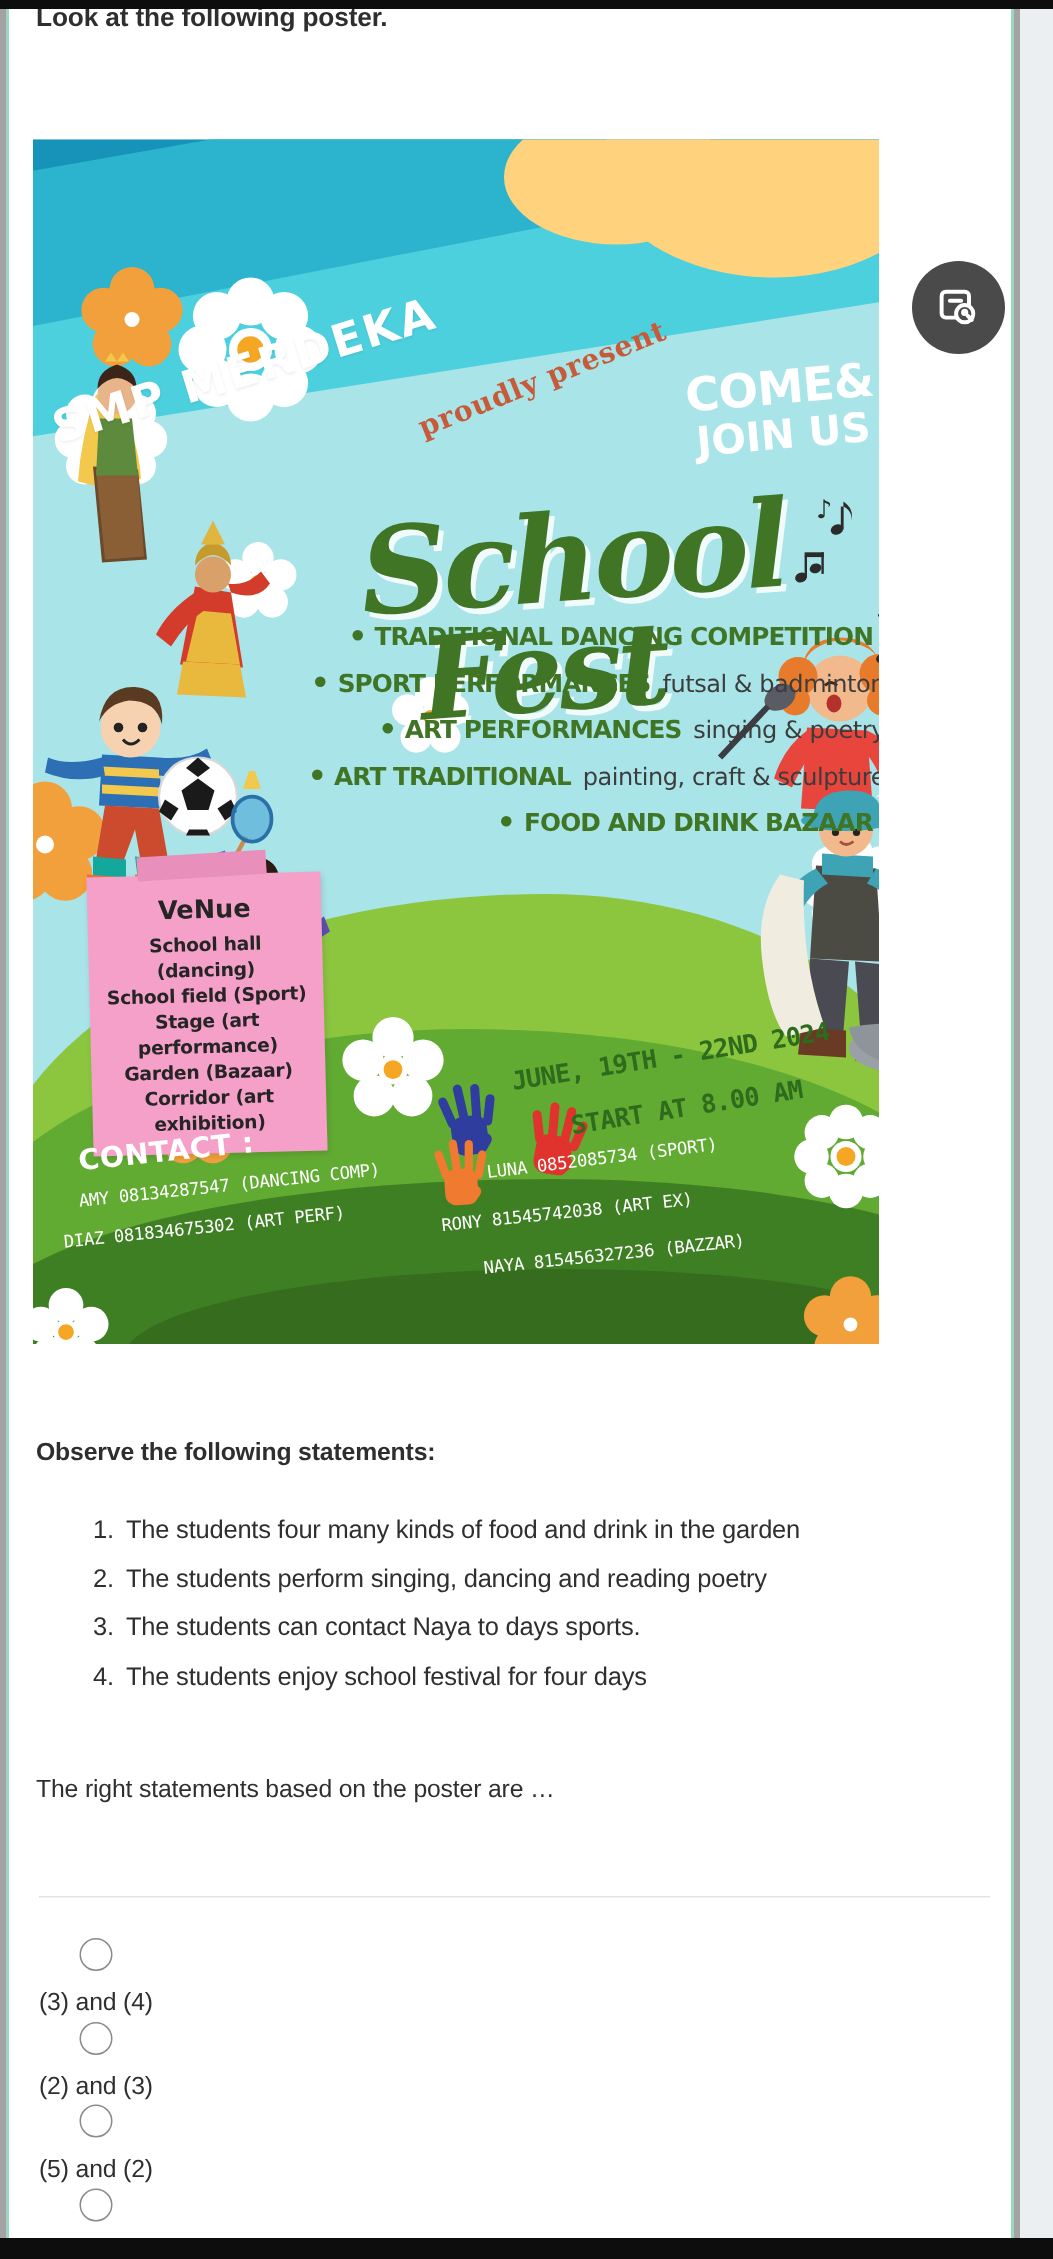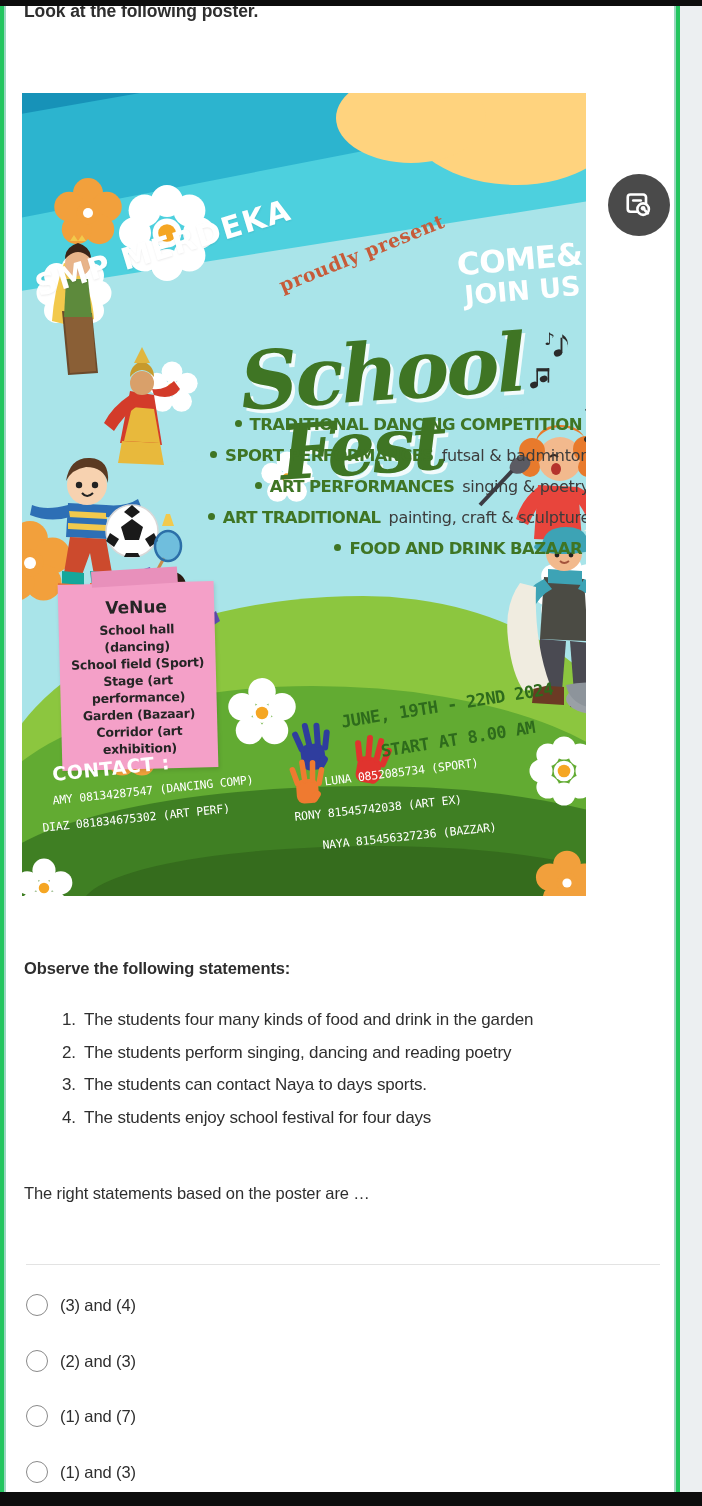--- a/index.html
+++ b/index.html
@@ -10,21 +10,21 @@
     background: #000000;
     font-family: "Liberation Sans", sans-serif;
     overflow: hidden;
   }
 
   
   #app {
     position: relative;
     width: 702px;
     height: 1506px;
-    background: #22c55e;
+    background: #a3a3a3;
     overflow: hidden;
     padding-left: 10px;
   }
   .top-black-bar {
     position: absolute; top: 0; left: 0;
     width: 702px; height: 6px;
     background: #0d0d0d;
     z-index: 40;
   }
   .bottom-black-bar {
@@ -106,20 +106,21 @@
 
   
   .option-row {
     position: absolute;
     left: 20px;
     display: flex;
     align-items: center;
     gap: 12px;
     height: 26px;
     cursor: pointer;
+    flex-direction: column;
   }
   .radio {
     width: 22px; height: 22px;
     flex: 0 0 22px;
     border: 1.6px solid #8a8a8a;
     border-radius: 50%;
     background: #fff;
   }
   .option-label {
     font-size: 16.5px;
@@ -738,21 +739,21 @@
     <div class="option-row" style="top:1288px">
       <span class="radio"></span>
       <span class="option-label">(3) and (4)</span>
     </div>
     <div class="option-row" style="top:1344px">
       <span class="radio"></span>
       <span class="option-label">(2) and (3)</span>
     </div>
     <div class="option-row" style="top:1399px">
       <span class="radio"></span>
-      <span class="option-label">(1) and (7)</span>
+      <span class="option-label">(5) and (2)</span>
     </div>
     <div class="option-row" style="top:1455px">
       <span class="radio"></span>
       <span class="option-label">(1) and (3)</span>
     </div>
 
   </div>
 
   <div class="right-gutter"></div>
 

